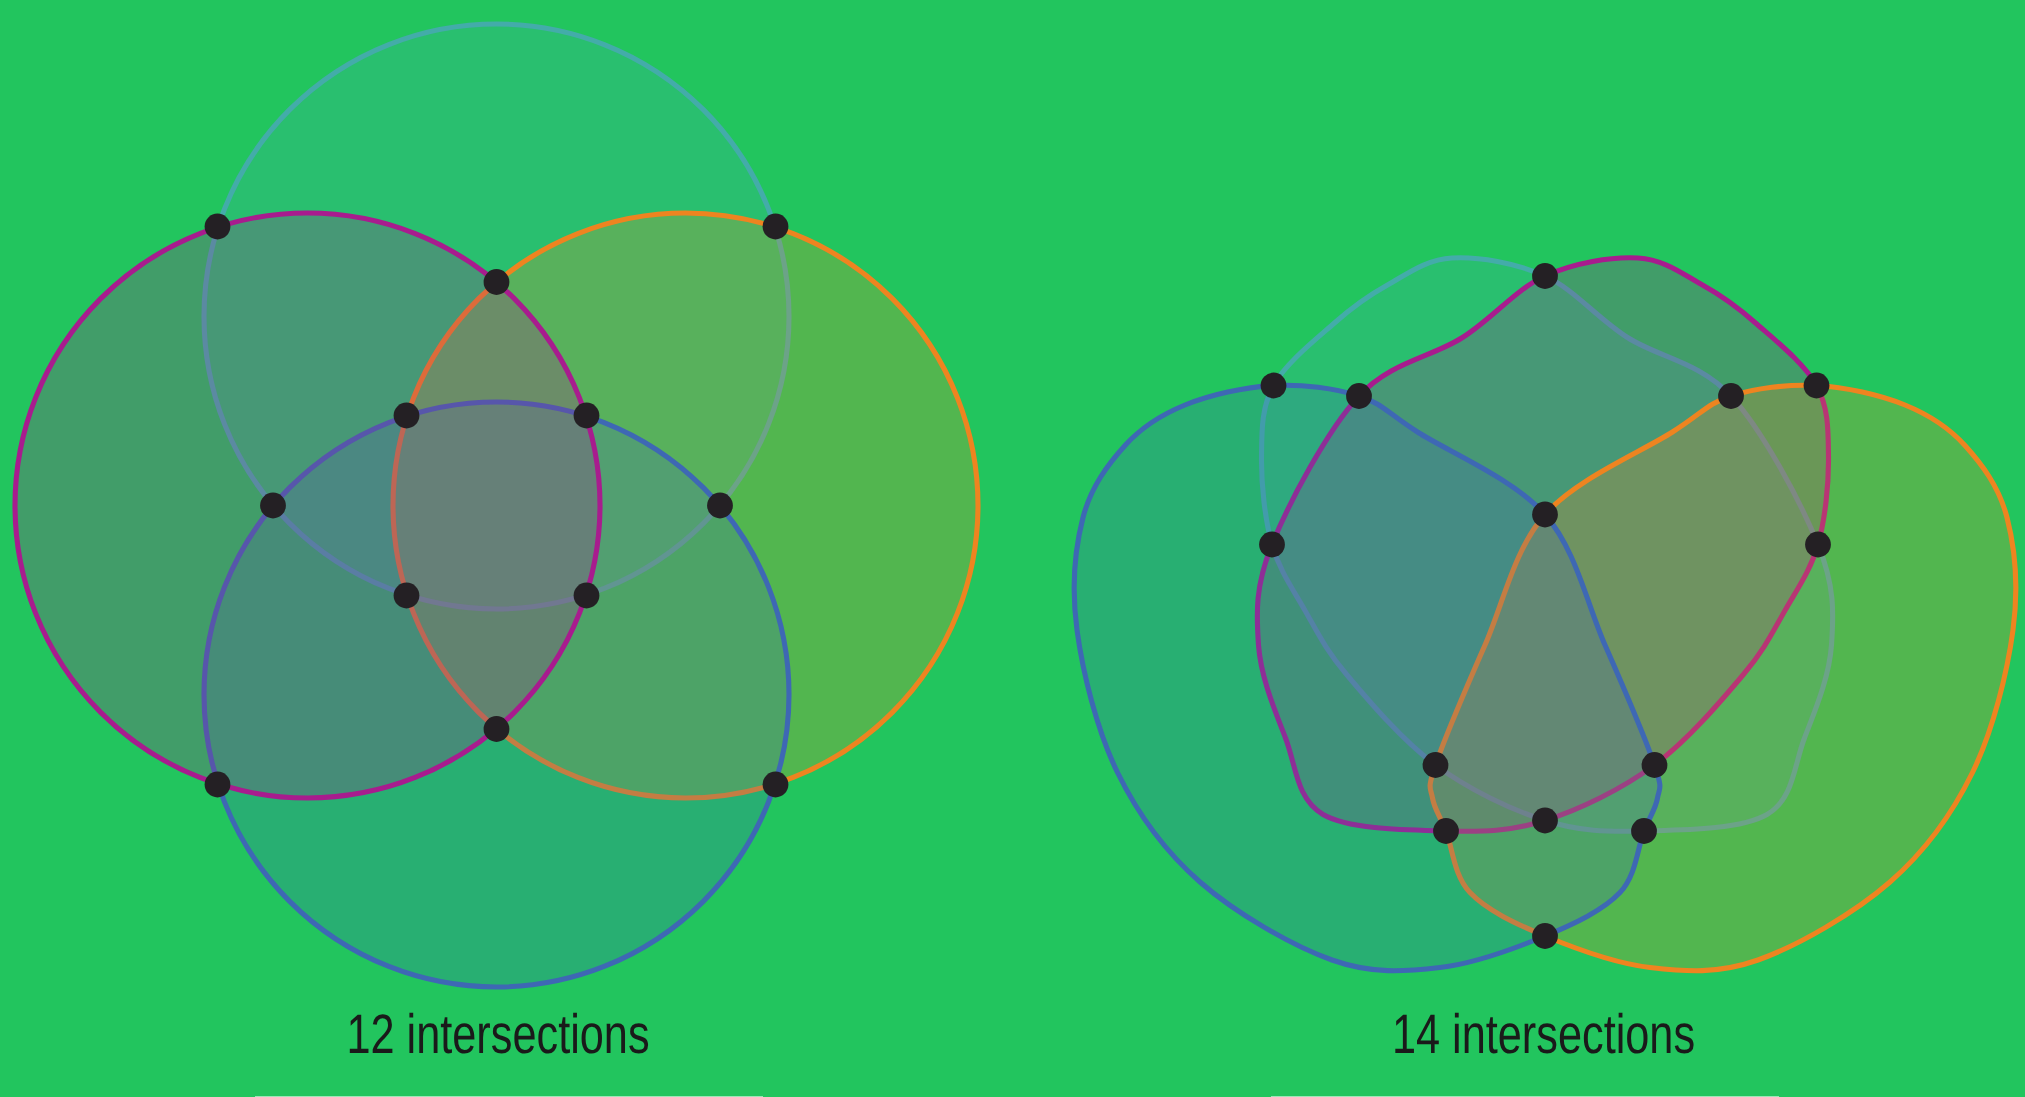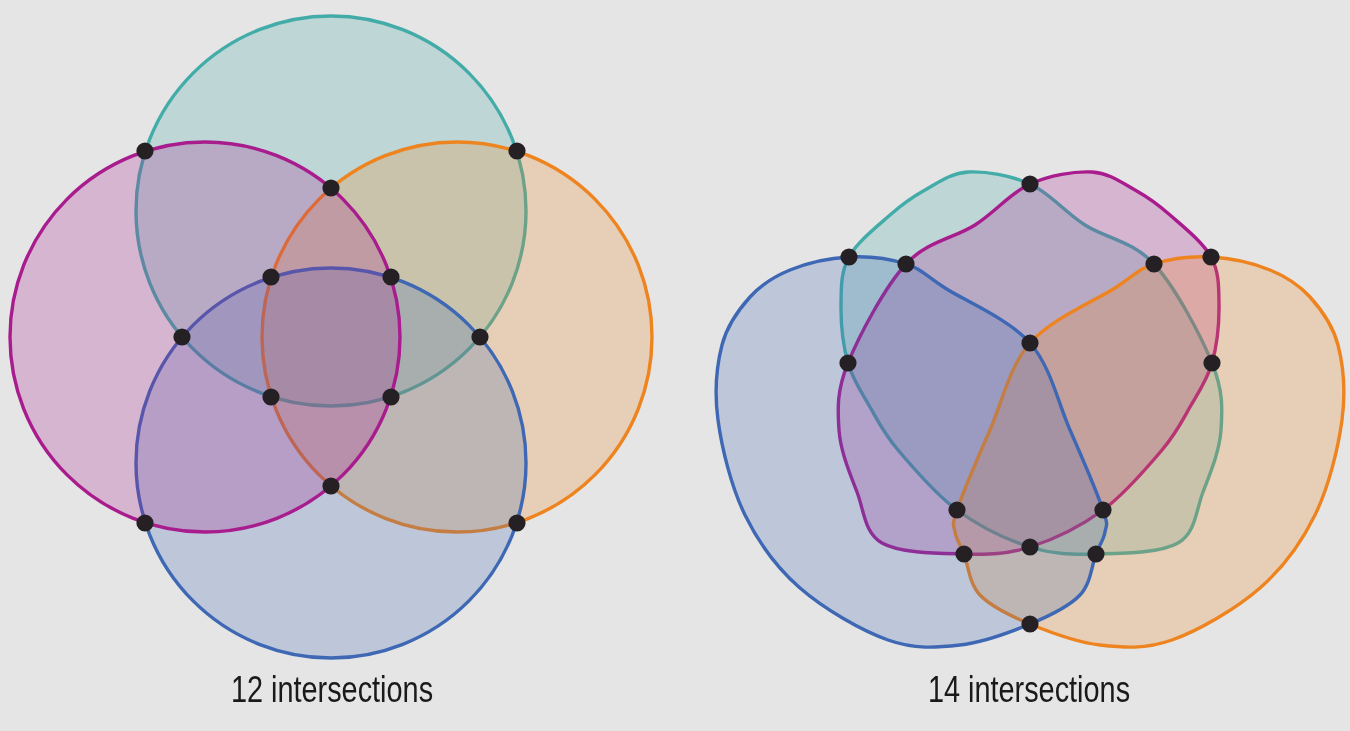--- a/index.html
+++ b/index.html
@@ -5,21 +5,21 @@
   html, body {
     margin: 0;
     padding: 0;
     background: #ffffff;
     font-family: "Liberation Sans", sans-serif;
   }
   .stage {
     position: relative;
     width: 1350px;
     height: 731px;
-    background: #e5e5e5;
+    background: #22c55e;
     overflow: hidden;
   }
   .stage svg {
     position: absolute;
     left: 0;
     top: 0;
   }
   .caption {
     position: absolute;
     top: 669px;

